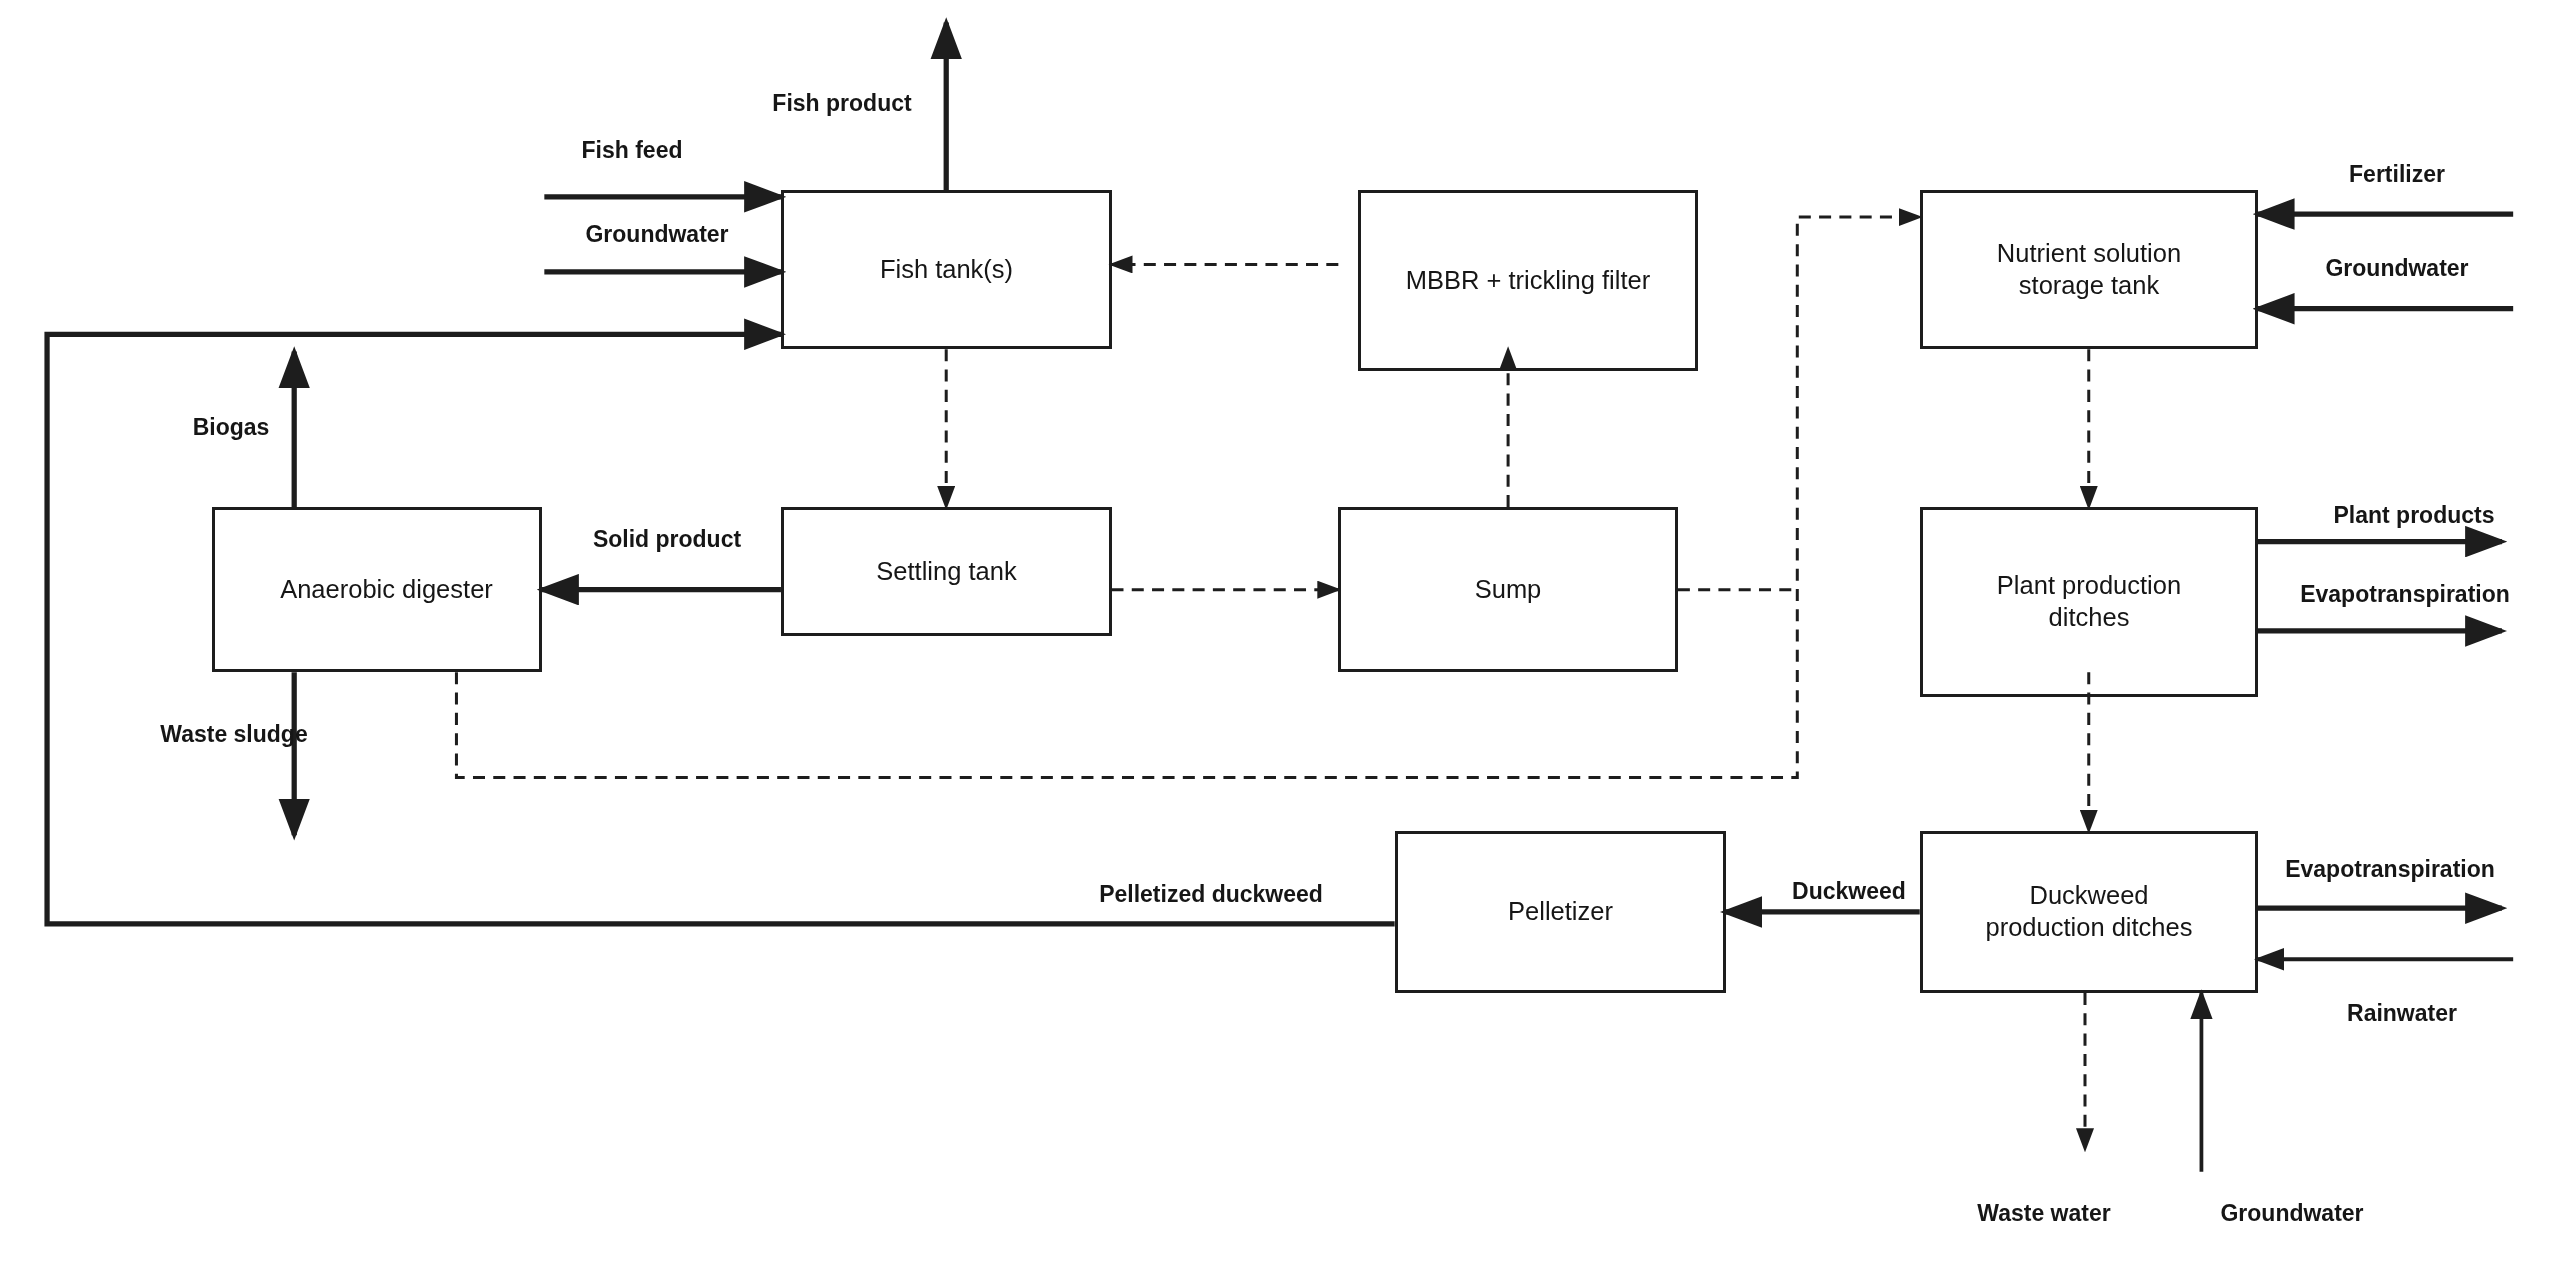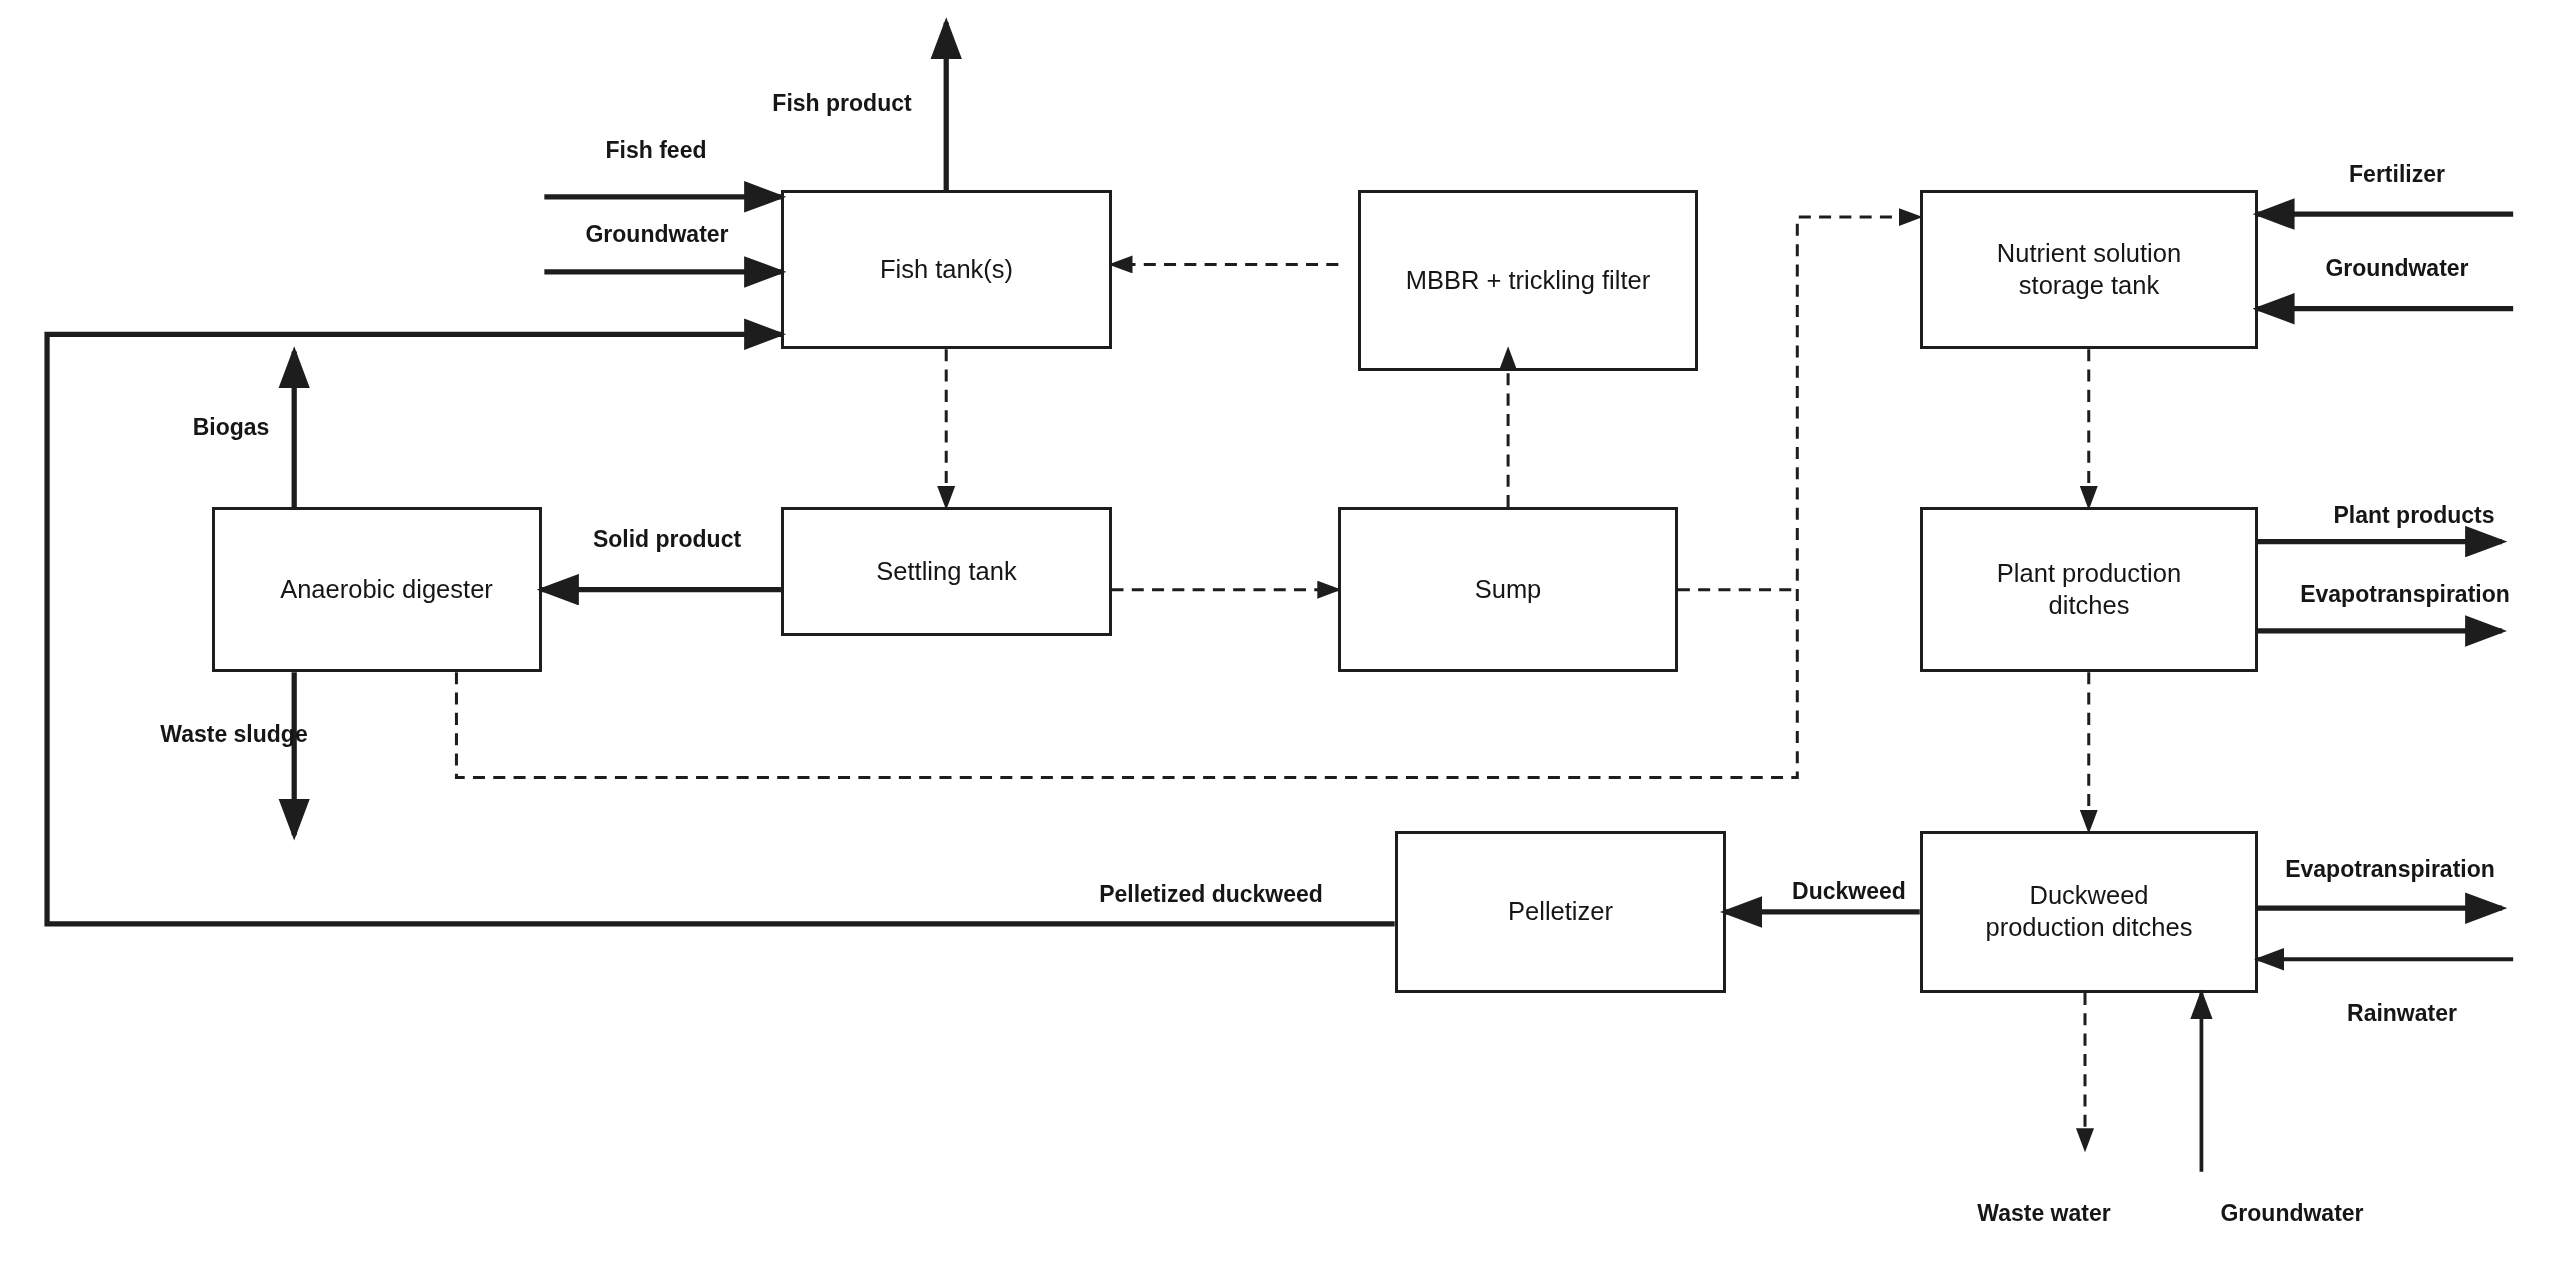--- a/index.html
+++ b/index.html
@@ -33,21 +33,21 @@
     </div>
   <div class="node" style="left:212px;top:507px;width:330px;height:165px;padding-left:19px;">
       <span>Anaerobic digester</span>
     </div>
   <div class="node" style="left:781px;top:507px;width:331px;height:129px;">
       <span>Settling tank</span>
     </div>
   <div class="node" style="left:1338px;top:507px;width:340px;height:165px;">
       <span>Sump</span>
     </div>
-  <div class="node" style="left:1920px;top:507px;width:338px;height:165px;">
+  <div class="node" style="left:1920px;top:507px;width:338px;height:190px;">
       <span>Plant production
 ditches</span>
     </div>
   <div class="node" style="left:1395px;top:831px;width:331px;height:162px;">
       <span>Pelletizer</span>
     </div>
   <div class="node" style="left:1920px;top:831px;width:338px;height:162px;">
       <span>Duckweed
 production ditches</span>
     </div>
@@ -81,21 +81,21 @@
     <path class="pd" d="M2007 675 V465" marker-end="url(#ah)"></path>
     <path class="pd" d="M1781 352 H1479" marker-end="url(#ah)"></path>
     <path class="pd" d="M2233 785 H2392"></path>
     <path class="pd" d="M607 895 V1035 H2392 V289 H2555" marker-end="url(#ah)"></path>
     <path class="pd" d="M2780 465 V675" marker-end="url(#ah)"></path>
     <path class="pd" d="M2780 895 V1106" marker-end="url(#ah)"></path>
     <path class="pd" d="M2775 1322 V1530" marker-end="url(#ah)"></path>
   </svg>
 
   <div class="flabel" style="left:842px;top:103px;">Fish product</div>
-  <div class="flabel" style="left:656px;top:150px;">Fish feed</div>
+  <div class="flabel" style="left:632px;top:150px;">Fish feed</div>
   <div class="flabel" style="left:657px;top:234px;">Groundwater</div>
   <div class="flabel" style="left:231px;top:427px;">Biogas</div>
   <div class="flabel" style="left:234px;top:734px;">Waste sludge</div>
   <div class="flabel" style="left:667px;top:539px;">Solid product</div>
   <div class="flabel" style="left:1211px;top:894px;">Pelletized duckweed</div>
   <div class="flabel" style="left:2397px;top:174px;">Fertilizer</div>
   <div class="flabel" style="left:2397px;top:268px;">Groundwater</div>
   <div class="flabel" style="left:2414px;top:515px;">Plant products</div>
   <div class="flabel" style="left:2405px;top:594px;">Evapotranspiration</div>
   <div class="flabel" style="left:1849px;top:891px;">Duckweed</div>

